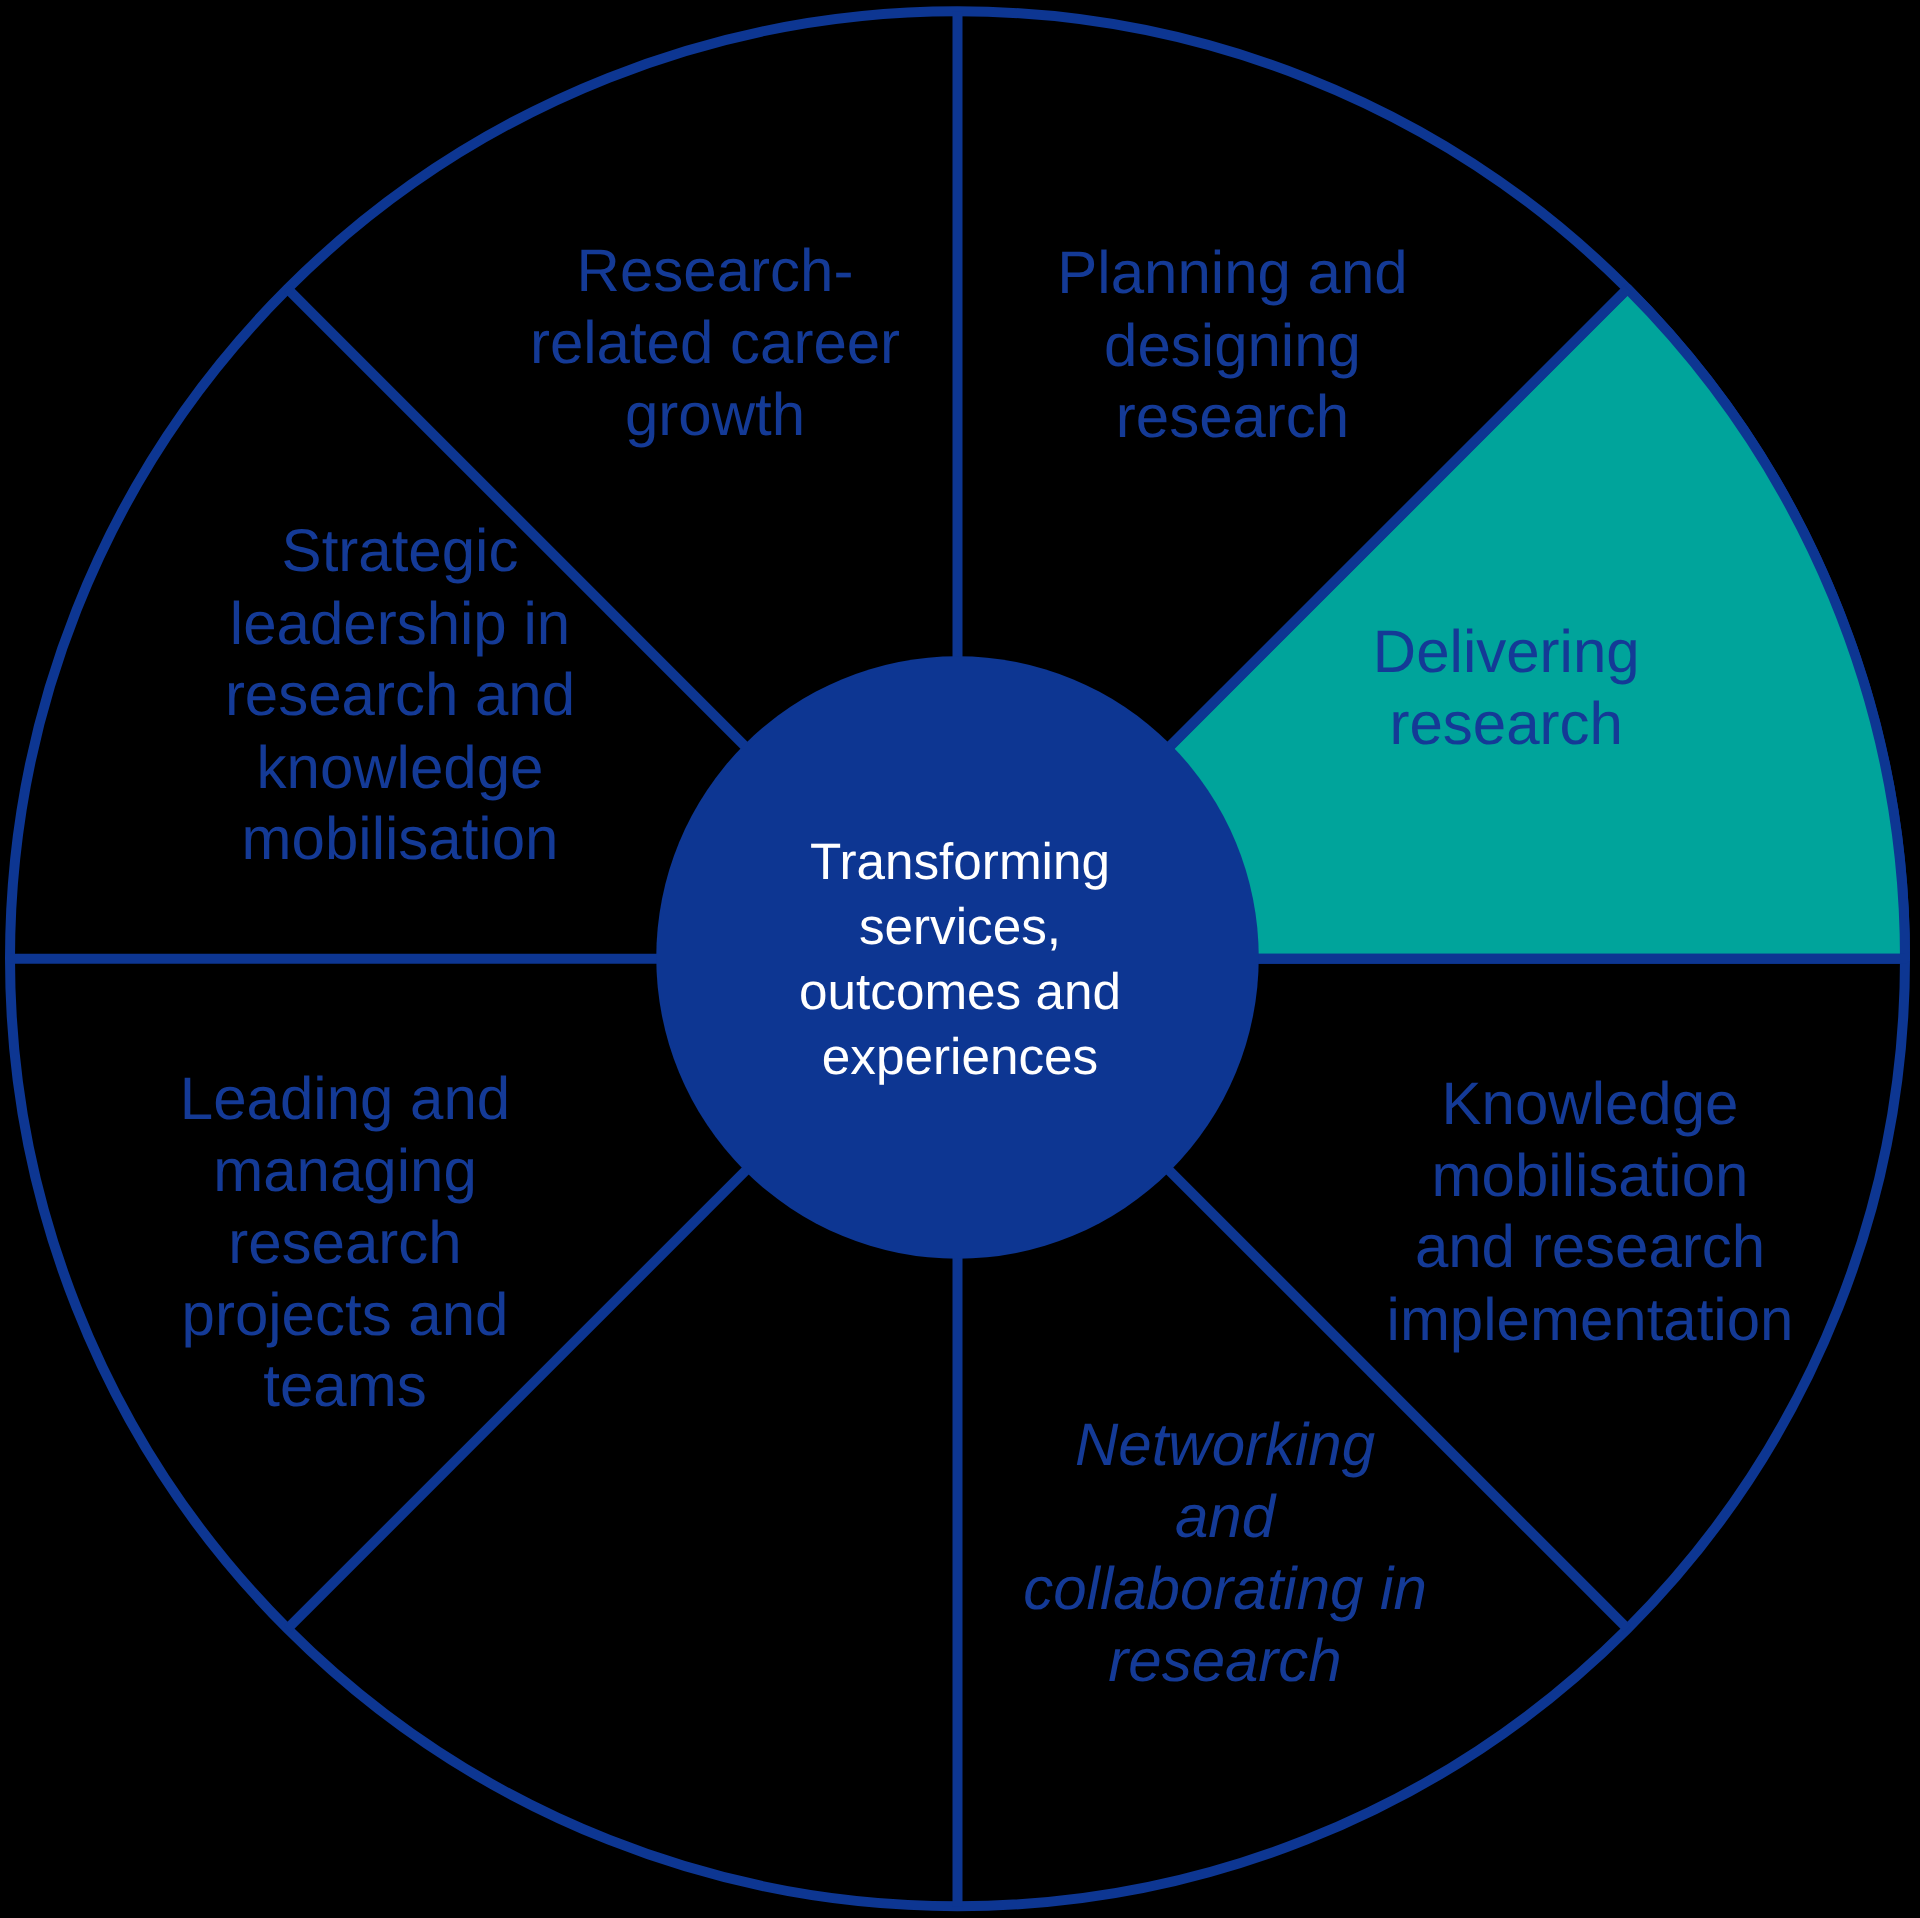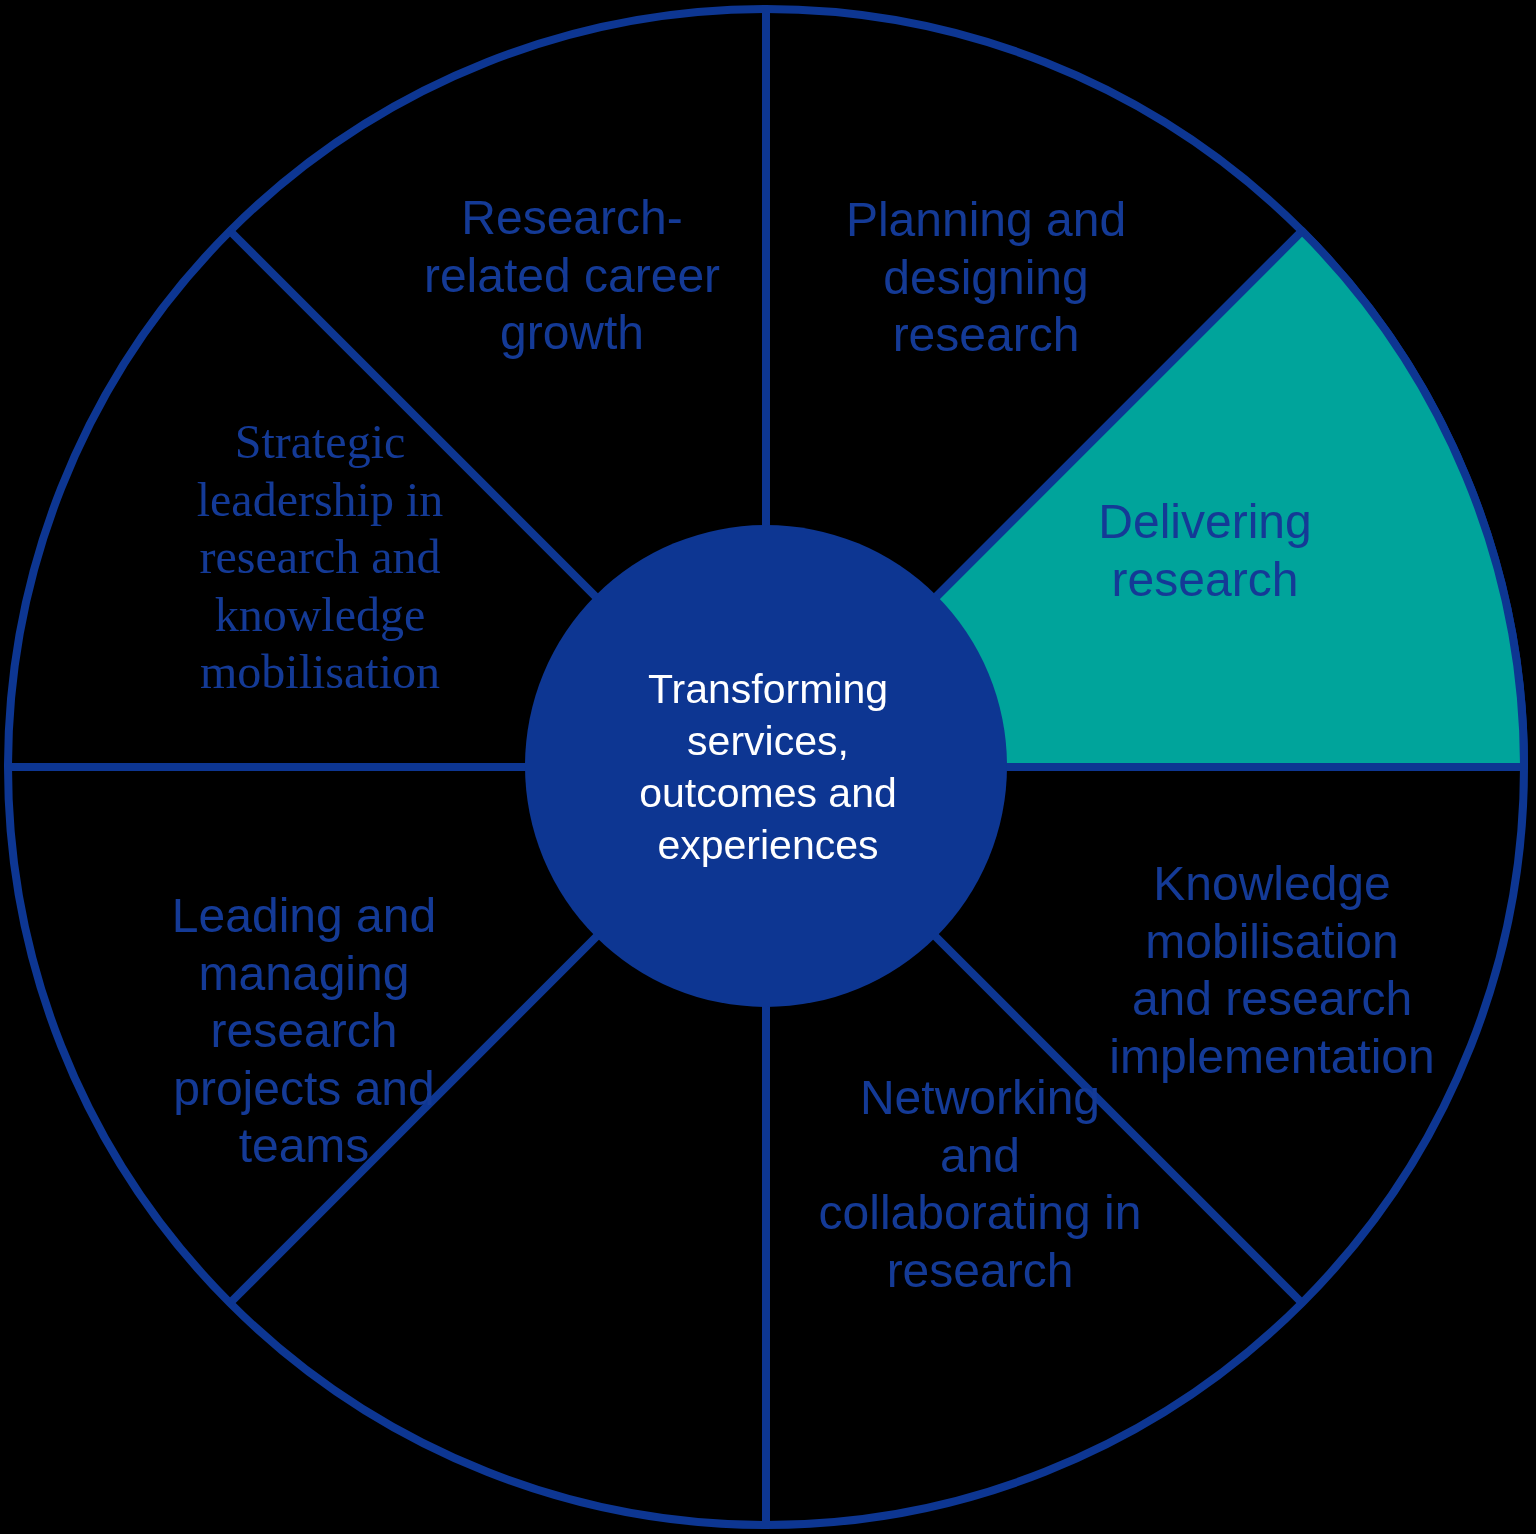--- a/index.html
+++ b/index.html
@@ -67,33 +67,33 @@
 research</div>
 
   <div class="label" style="left:1205px; top:551px;">Delivering
 research</div>
 
   <div class="label" style="left:1272px; top:970px;">Knowledge
 mobilisation
 and research
 implementation</div>
 
-  <div class="label" style="left:980px; top:1184px;">Networking
+  <div class="label" style="left:980px; top:1243px;font-style:italic;">Networking
 and
 collaborating in
 research</div>
 
 
-  <div class="label" style="left:304px; top:995px;margin-top:36px;">Leading and
+  <div class="label" style="left:276px; top:995px;">Leading and
 managing
 research
 projects and
 teams</div>
 
-  <div class="label" style="left:320px; top:557px;font-family:Liberation Serif, serif;">Strategic
+  <div class="label" style="left:320px; top:557px;">Strategic
 leadership in
 research and
 knowledge
 mobilisation</div>
 
   <div class="label" style="left:572px; top:275px;">Research-
 related career
 growth</div>
 
   <div class="label center-label" style="left:768px; top:767px;">Transforming

